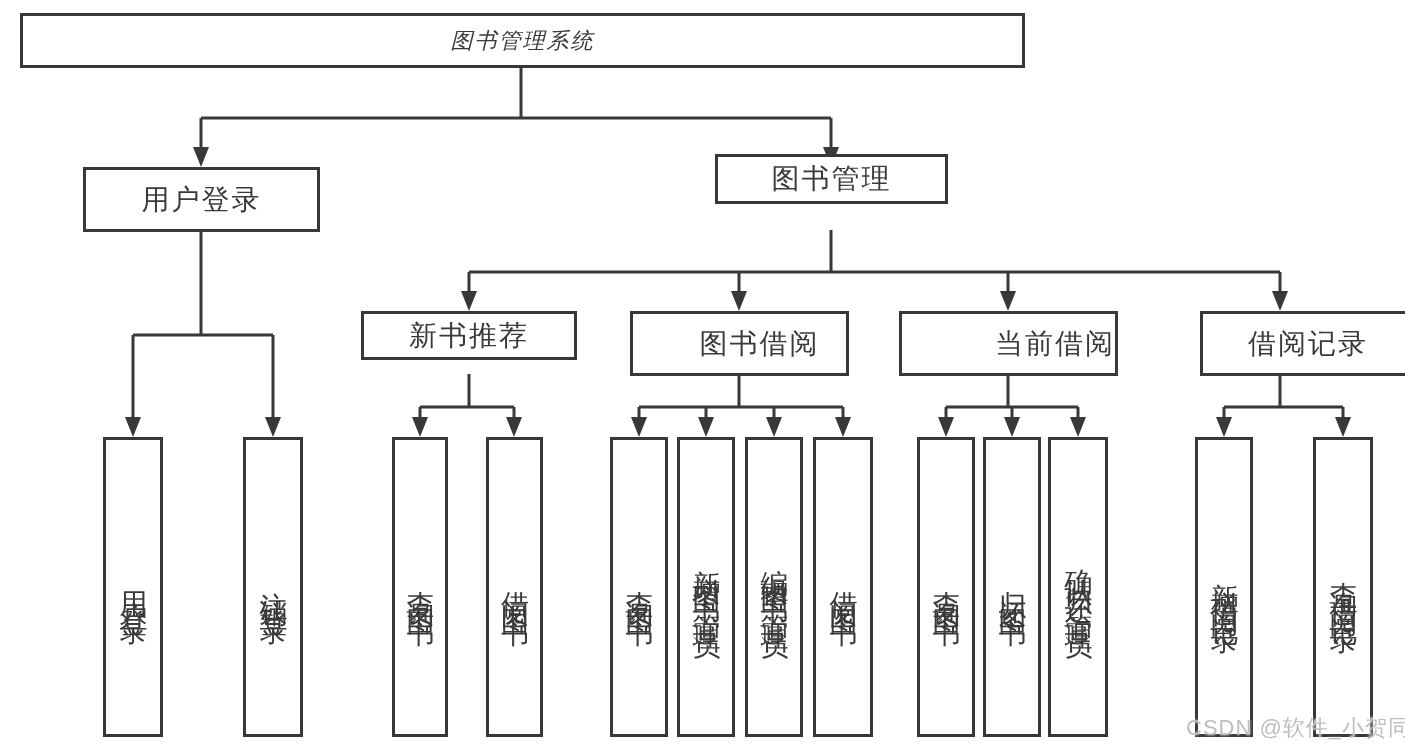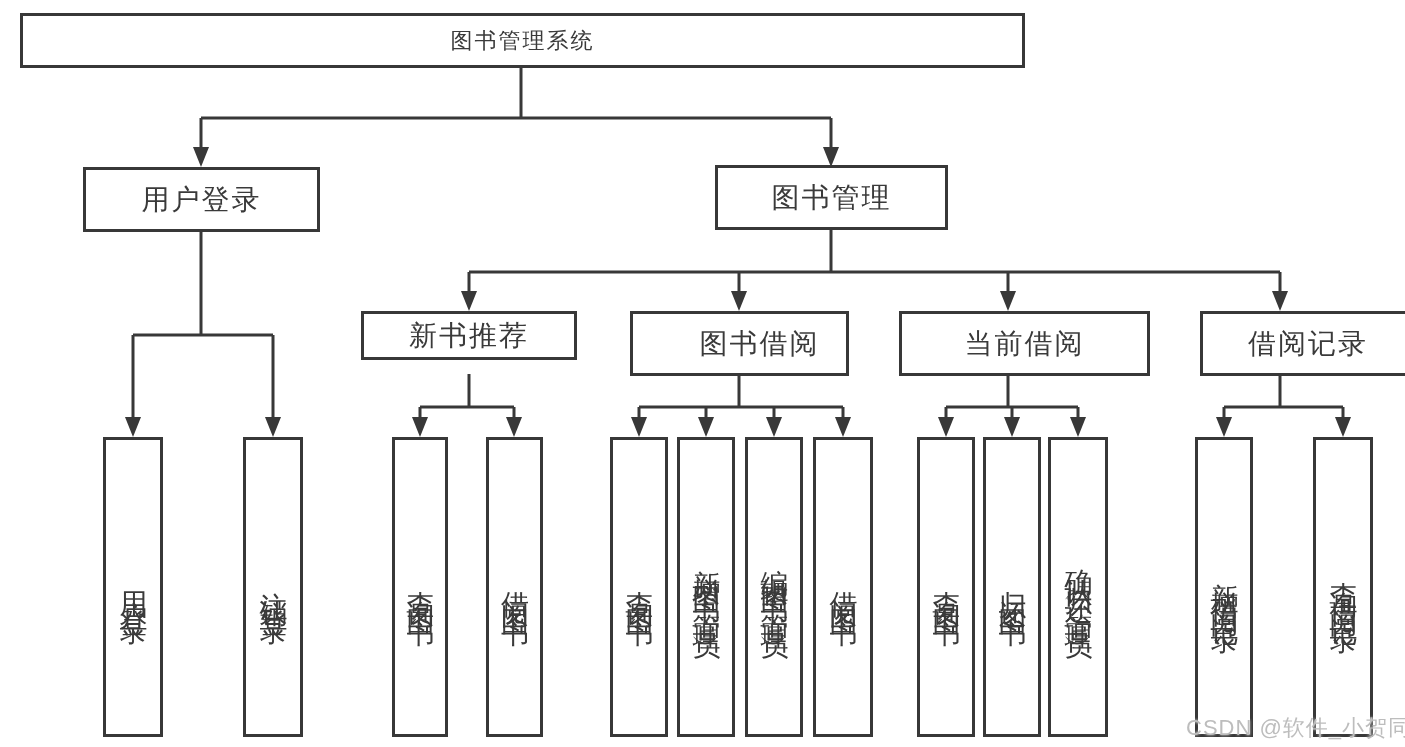--- a/index.html
+++ b/index.html
@@ -35,34 +35,34 @@
     align-items: center;
     justify-content: center;
     z-index: 1;
   }
   .box .label {
     color: var(--text);
     font-size: 28px;
     letter-spacing: 2px;
     white-space: nowrap;
   }
-  .box.root .label { font-size: 22px; }
+  .box.root .label { font-size: 22px; font-style: italic; }
   .box.vert .label {
     writing-mode: vertical-rl;
     text-orientation: mixed;
     letter-spacing: 9px;
     line-height: 1;
   }
   
   .n-root   { left: 20px;  top: 13px;  width: 1005px; height: 55px; }
   .n-ulogin { left: 83px;  top: 167px; width: 237px;  height: 65px; }
-  .n-bmgmt  { left: 715px; top: 165px; width: 233px;  height: 65px; }
+  .n-bmgmt  { left: 715px; top: 154px; width: 233px;  height: 50px; }
   .n-rec    { left: 361px; top: 311px; width: 216px;  height: 49px; }
   .n-borrow { left: 630px; top: 311px; width: 219px;  height: 65px; padding-left: 40px; }
-  .n-cur    { left: 899px; top: 311px; width: 251px;  height: 65px; }
+  .n-cur    { left: 899px; top: 311px; width: 219px;  height: 65px; justify-content: flex-end; }
   .n-record { left: 1200px;top: 311px; width: 216px;  height: 65px; text-align: right; }
   .leaf     { top: 437px; height: 300px; }
   .l1  { left: 103px;  width: 60px; }
   .l2  { left: 243px;  width: 60px; }
   .l3  { left: 392px;  width: 56px; }
   .l4  { left: 486px;  width: 57px; }
   .l5  { left: 610px;  width: 58px; }
   .l6  { left: 677px;  width: 58px; }
   .l7  { left: 745px;  width: 58px; }
   .l8  { left: 813px;  width: 60px; }

